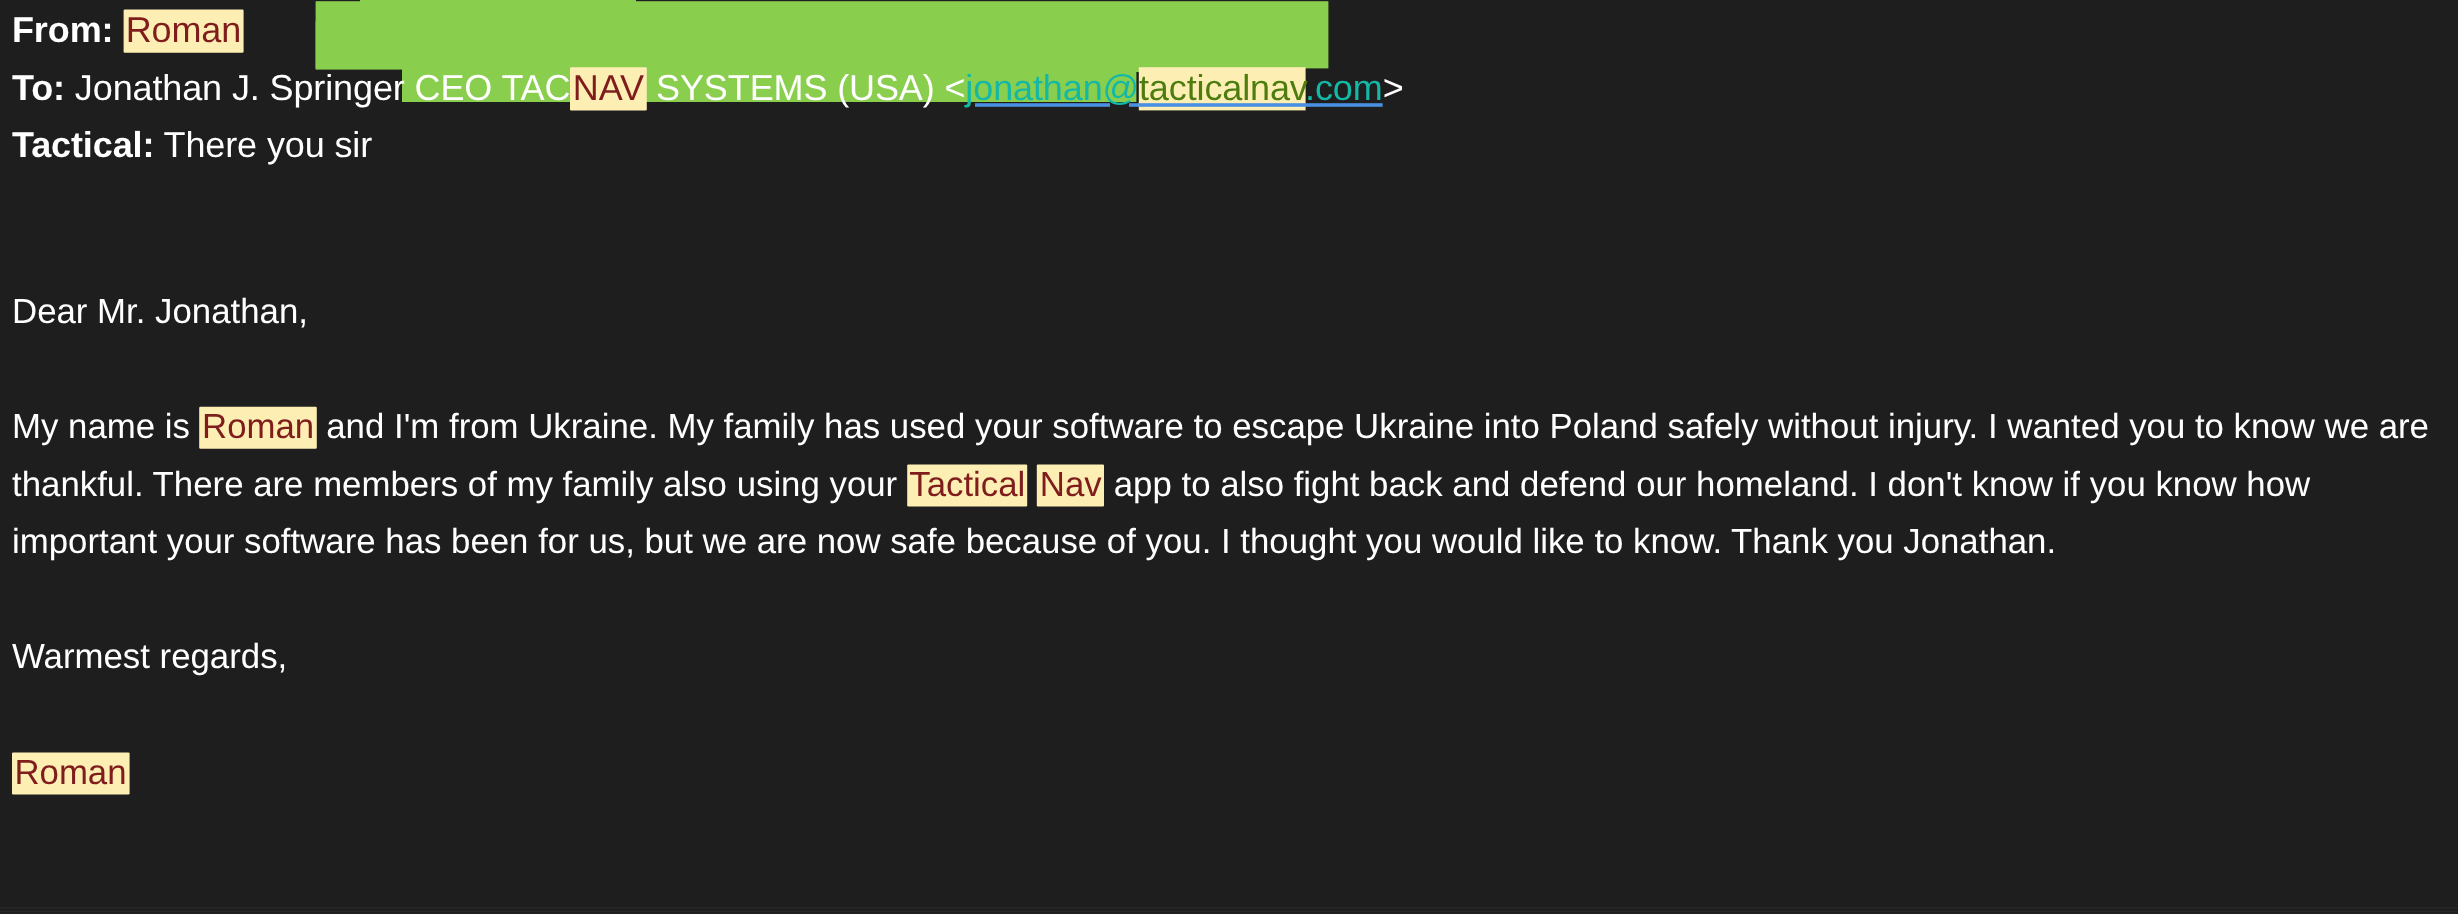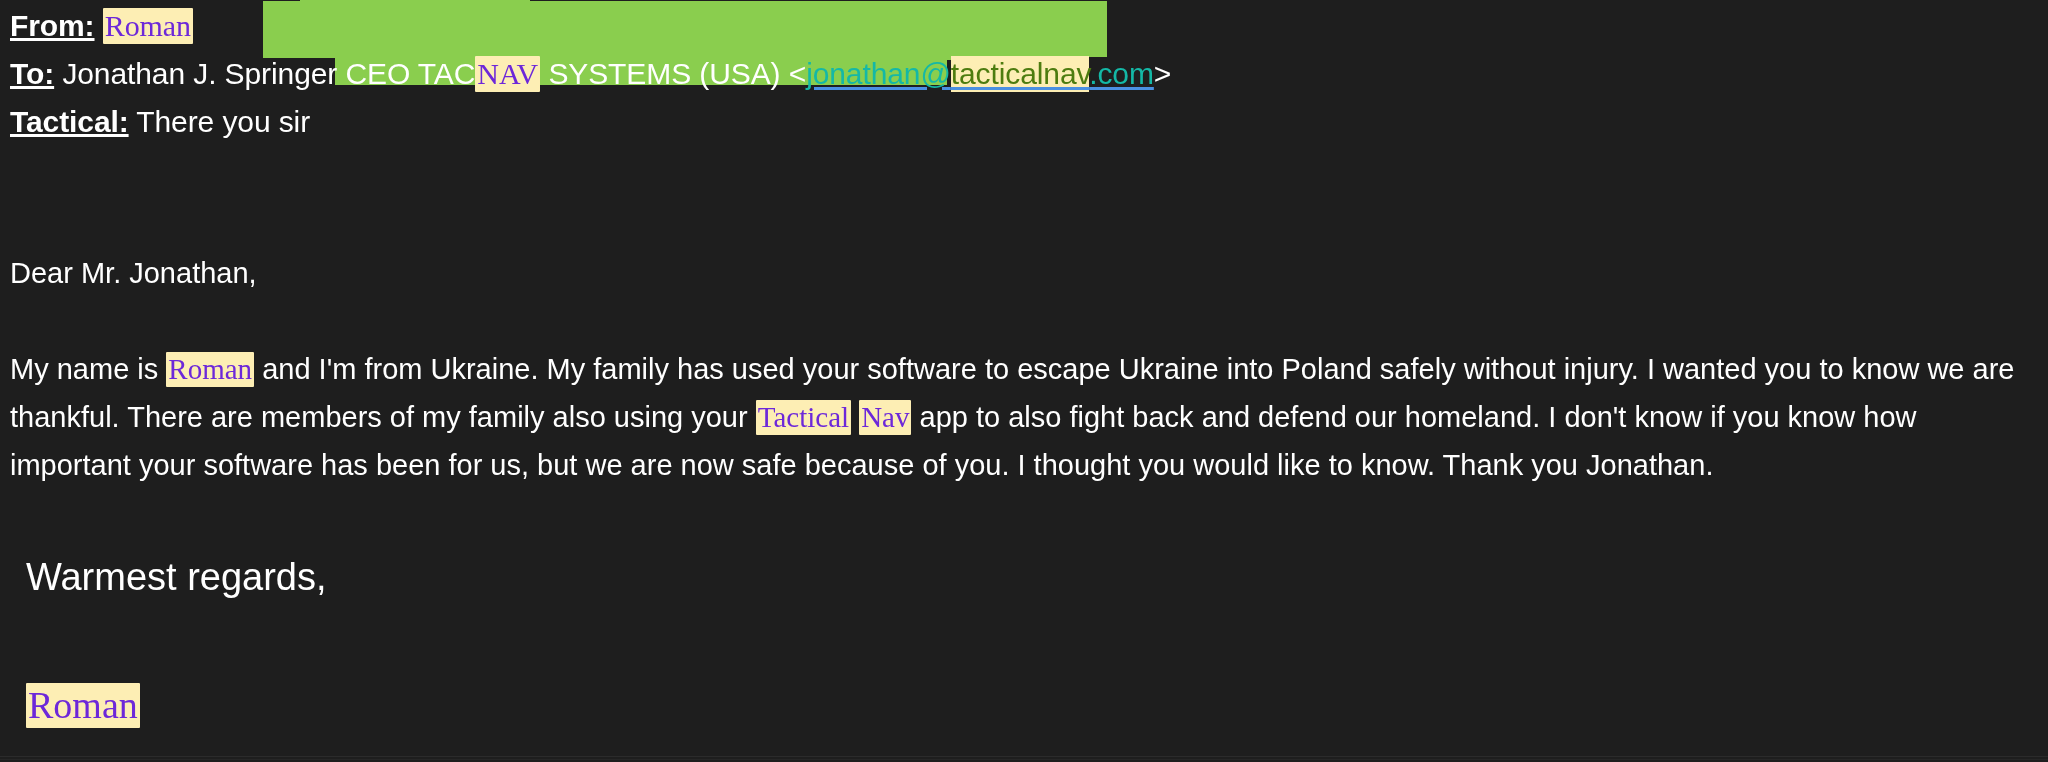--- a/index.html
+++ b/index.html
@@ -33,33 +33,31 @@
     width: 2030px;
   }
   .hdr-line {
     font-size: 30px;
     line-height: 48px;
     white-space: nowrap;
     letter-spacing: -0.1px;
   }
   .hdr-label {
     font-weight: bold;
-    text-decoration: underline;
   }
   .hdr-value {
     font-weight: normal;
   }
 
   
   .hl {
     background: #fdeeb4;
-    color: #6d28d9;
+    color: #7f1d1d;
     padding: 1px 2px 2px 2px;
     border-radius: 1px;
-    font-family: Liberation Serif, serif;
   }
   .hl-link {
     background: #fdeeb4;
     color: #4d7c0f;
     padding: 1px 0 2px 0;
   }
 
   
   .maillink {
     color: #4a90e2;
@@ -108,35 +106,35 @@
     top: 40px;
     width: 60px;
     height: 20px;
     background: #8ace4e;
   }
 
   
   .body-block {
     position: absolute;
     left: 10px;
-    top: 249px;
+    top: 236px;
     width: 2030px;
   }
   .para {
     font-size: 29px;
     line-height: 48px;
     margin: 0;
   }
   .para.spacer {
     height: 48px;
   }
   .sig {
-    font-size: 38px;
+    font-size: 29px;
     line-height: 48px;
-    margin: 16px;
+    margin: 0;
   }
 
   
   .bottom-rule {
     position: absolute;
     left: 0;
     bottom: 5px;
     width: 2048px;
     height: 1px;
     background: #2b2b2b;

